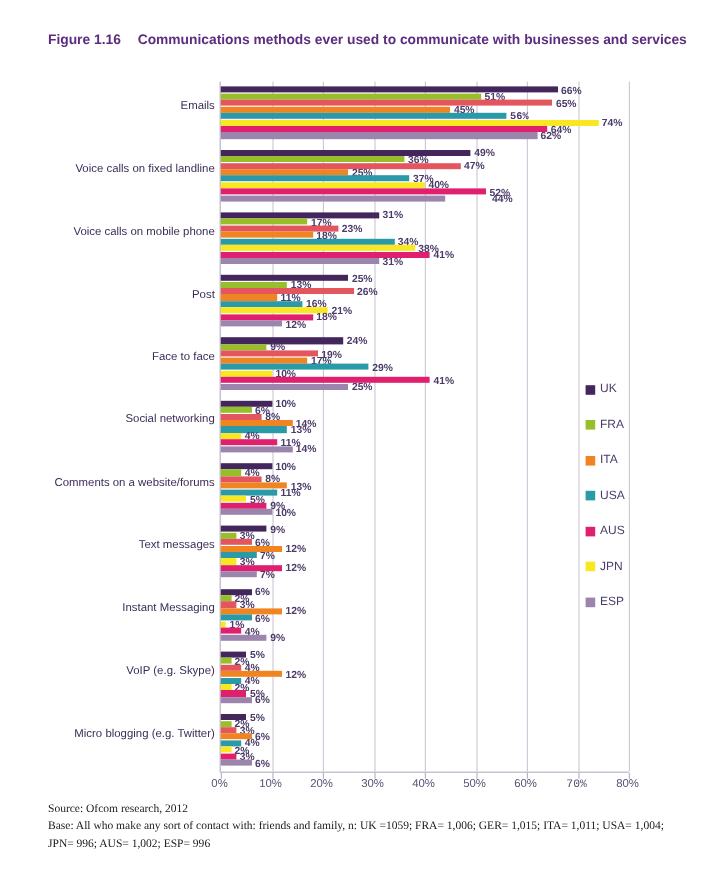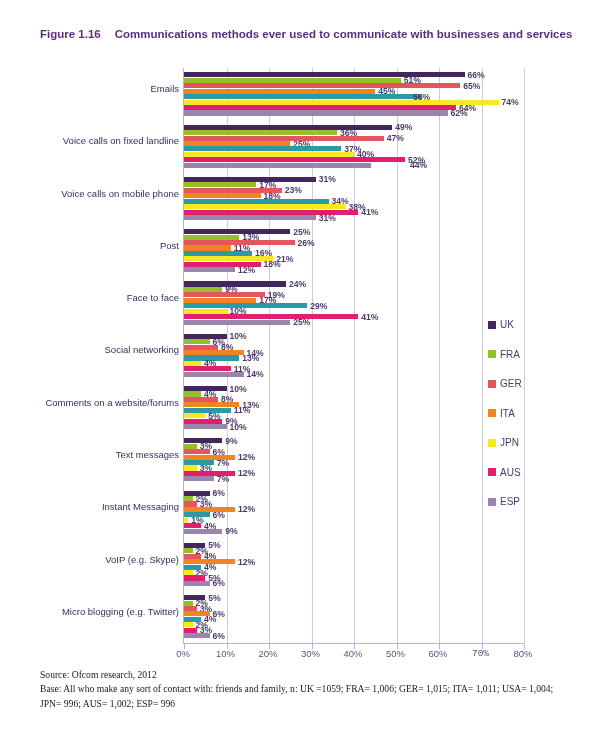--- a/index.html
+++ b/index.html
@@ -173,21 +173,21 @@
         <div class="grouplabel" style="top: 15.1364px;">Emails</div>
         <div class="bar" style="top: 4.33636px; width: 280.5px; background: rgb(67, 39, 92);"></div>
         <div class="barlabel" style="left: 283.5px; top: 6.88636px;">66%</div>
         <div class="bar" style="top: 9.78636px; width: 216.75px; background: rgb(150, 191, 41);"></div>
         <div class="barlabel" style="left: 219.75px; top: 12.3364px;">51%</div>
         <div class="bar" style="top: 15.2364px; width: 276.25px; background: rgb(228, 86, 93);"></div>
         <div class="barlabel" style="left: 279.25px; top: 17.7864px;">65%</div>
         <div class="bar" style="top: 20.6864px; width: 191.25px; background: rgb(239, 132, 33);"></div>
         <div class="barlabel" style="left: 194.25px; top: 23.2364px;">45%</div>
         <div class="bar" style="top: 26.1364px; width: 238px; background: rgb(43, 154, 168);"></div>
-        <div class="barlabel" style="left: 229px; top: 28.6864px;">56%</div>
+        <div class="barlabel" style="left: 241px; top: 28.6864px; font-family: Liberation Mono, monospace;">56%</div>
         <div class="bar" style="top: 31.5864px; width: 314.5px; background: rgb(249, 232, 33);"></div>
         <div class="barlabel" style="left: 317.5px; top: 34.1364px;">74%</div>
         <div class="bar" style="top: 37.0364px; width: 272px; background: rgb(224, 31, 110);"></div>
         <div class="barlabel" style="left: 275px; top: 39.5864px;">64%</div>
         <div class="bar" style="top: 42.4864px; width: 263.5px; background: rgb(155, 133, 173);"></div>
         <div class="barlabel" style="left: 266.5px; top: 45.0364px;">62%</div>
       </div>
       <div class="group" style="top: 52.2727px; height: 52.2727px;">
         <div class="grouplabel" style="top: 15.1364px;">Voice calls on fixed landline</div>
         <div class="bar" style="top: 4.33636px; width: 208.25px; background: rgb(67, 39, 92);"></div>
@@ -396,34 +396,34 @@
 <div id="legend">
     <div class="legend-row">
       <span class="legend-swatch" style="background: rgb(67, 39, 92);"></span>
       <span class="legend-label">UK</span>
     </div>
     <div class="legend-row">
       <span class="legend-swatch" style="background: rgb(150, 191, 41);"></span>
       <span class="legend-label">FRA</span>
     </div>
     <div class="legend-row">
-      <span class="legend-swatch" style="background: rgb(228, 86, 93);"></span>
-      <span class="legend-label">GER</span>
-    </div>
-    <div class="legend-row">
       <span class="legend-swatch" style="background: rgb(239, 132, 33);"></span>
       <span class="legend-label">ITA</span>
     </div>
     <div class="legend-row">
+      <span class="legend-swatch" style="background: rgb(43, 154, 168);"></span>
+      <span class="legend-label">USA</span>
+    </div>
+    <div class="legend-row">
+      <span class="legend-swatch" style="background: rgb(224, 31, 110);"></span>
+      <span class="legend-label">AUS</span>
+    </div>
+    <div class="legend-row">
       <span class="legend-swatch" style="background: rgb(249, 232, 33);"></span>
       <span class="legend-label">JPN</span>
-    </div>
-    <div class="legend-row">
-      <span class="legend-swatch" style="background: rgb(224, 31, 110);"></span>
-      <span class="legend-label">AUS</span>
     </div>
     <div class="legend-row">
       <span class="legend-swatch" style="background: rgb(155, 133, 173);"></span>
       <span class="legend-label">ESP</span>
     </div>
   </div>
 
 <div id="footer">
   <div>Source: Ofcom research, 2012</div>
   <div>Base: All who make any sort of contact with: friends and family, n: UK =1059; FRA= 1,006; GER= 1,015; ITA= 1,011; USA= 1,004; JPN= 996; AUS= 1,002; ESP= 996</div>

